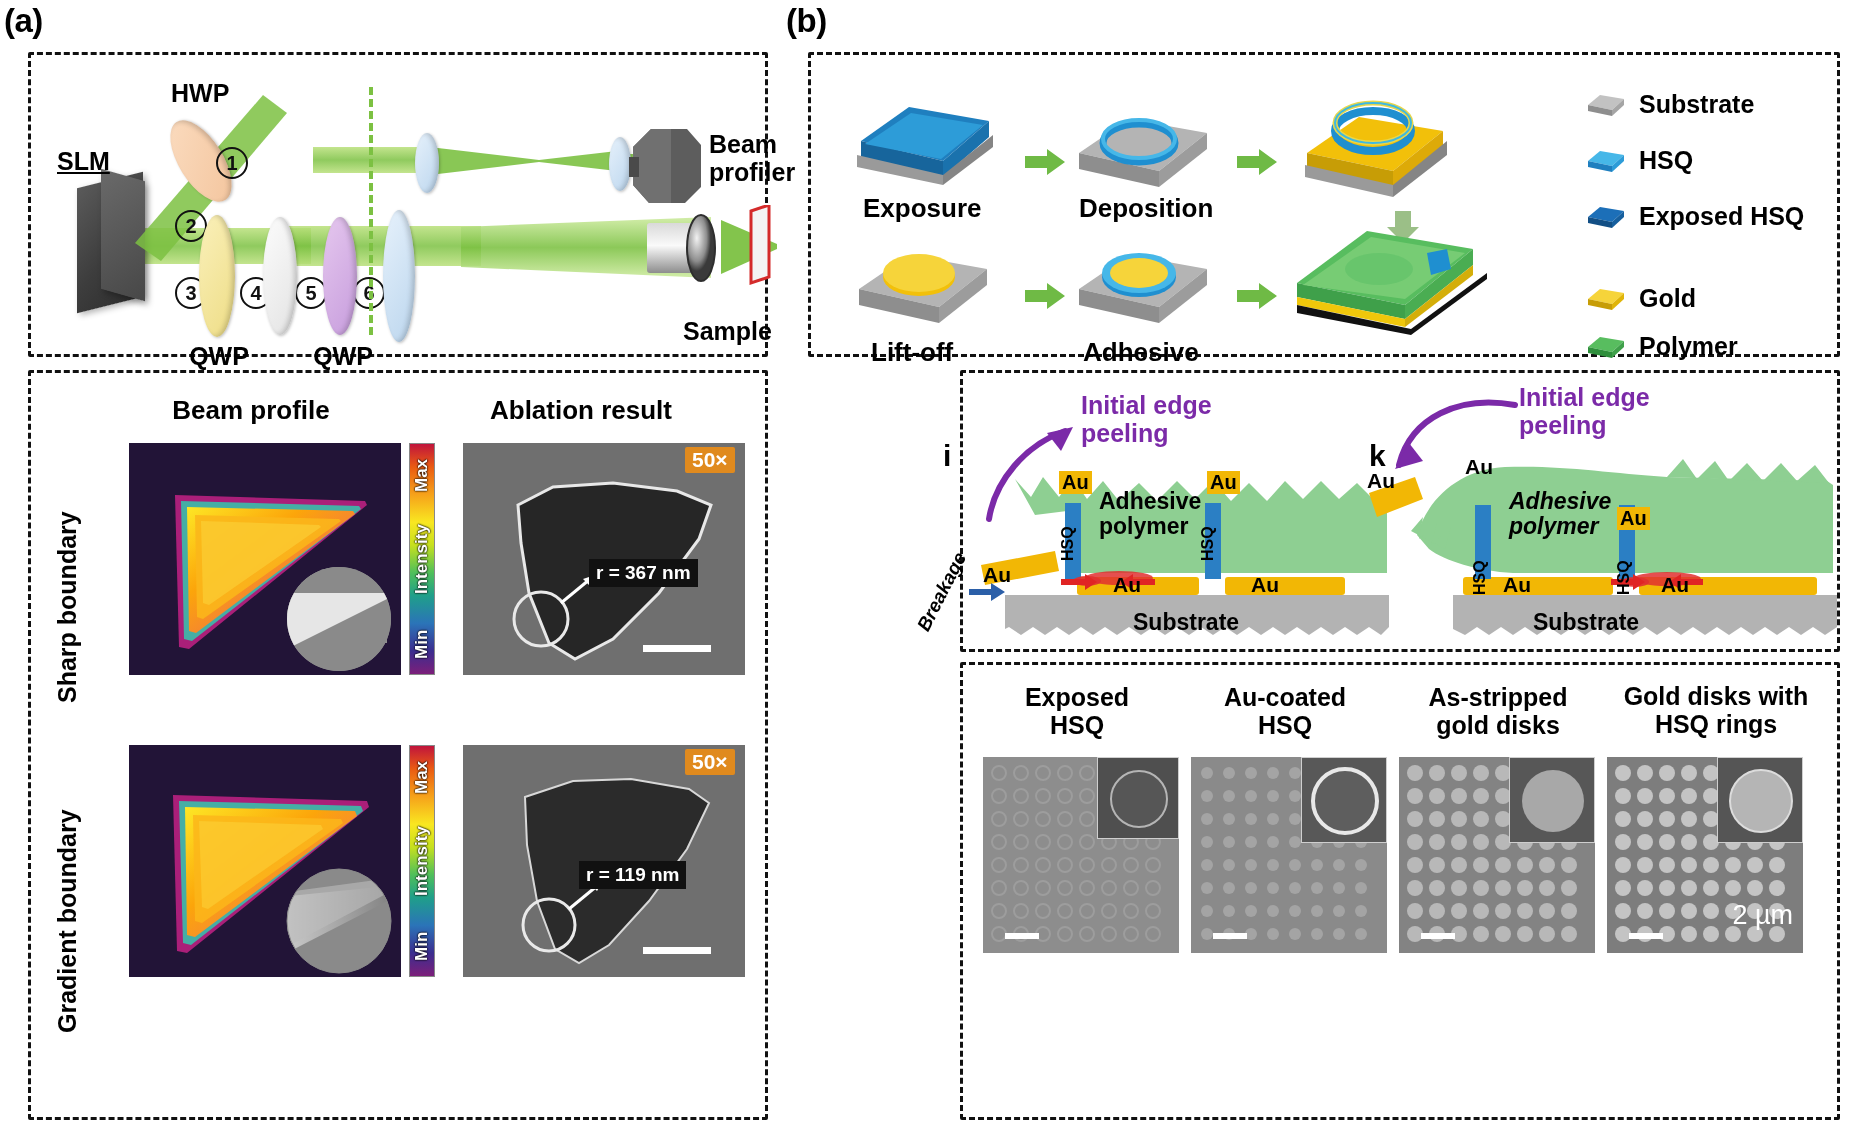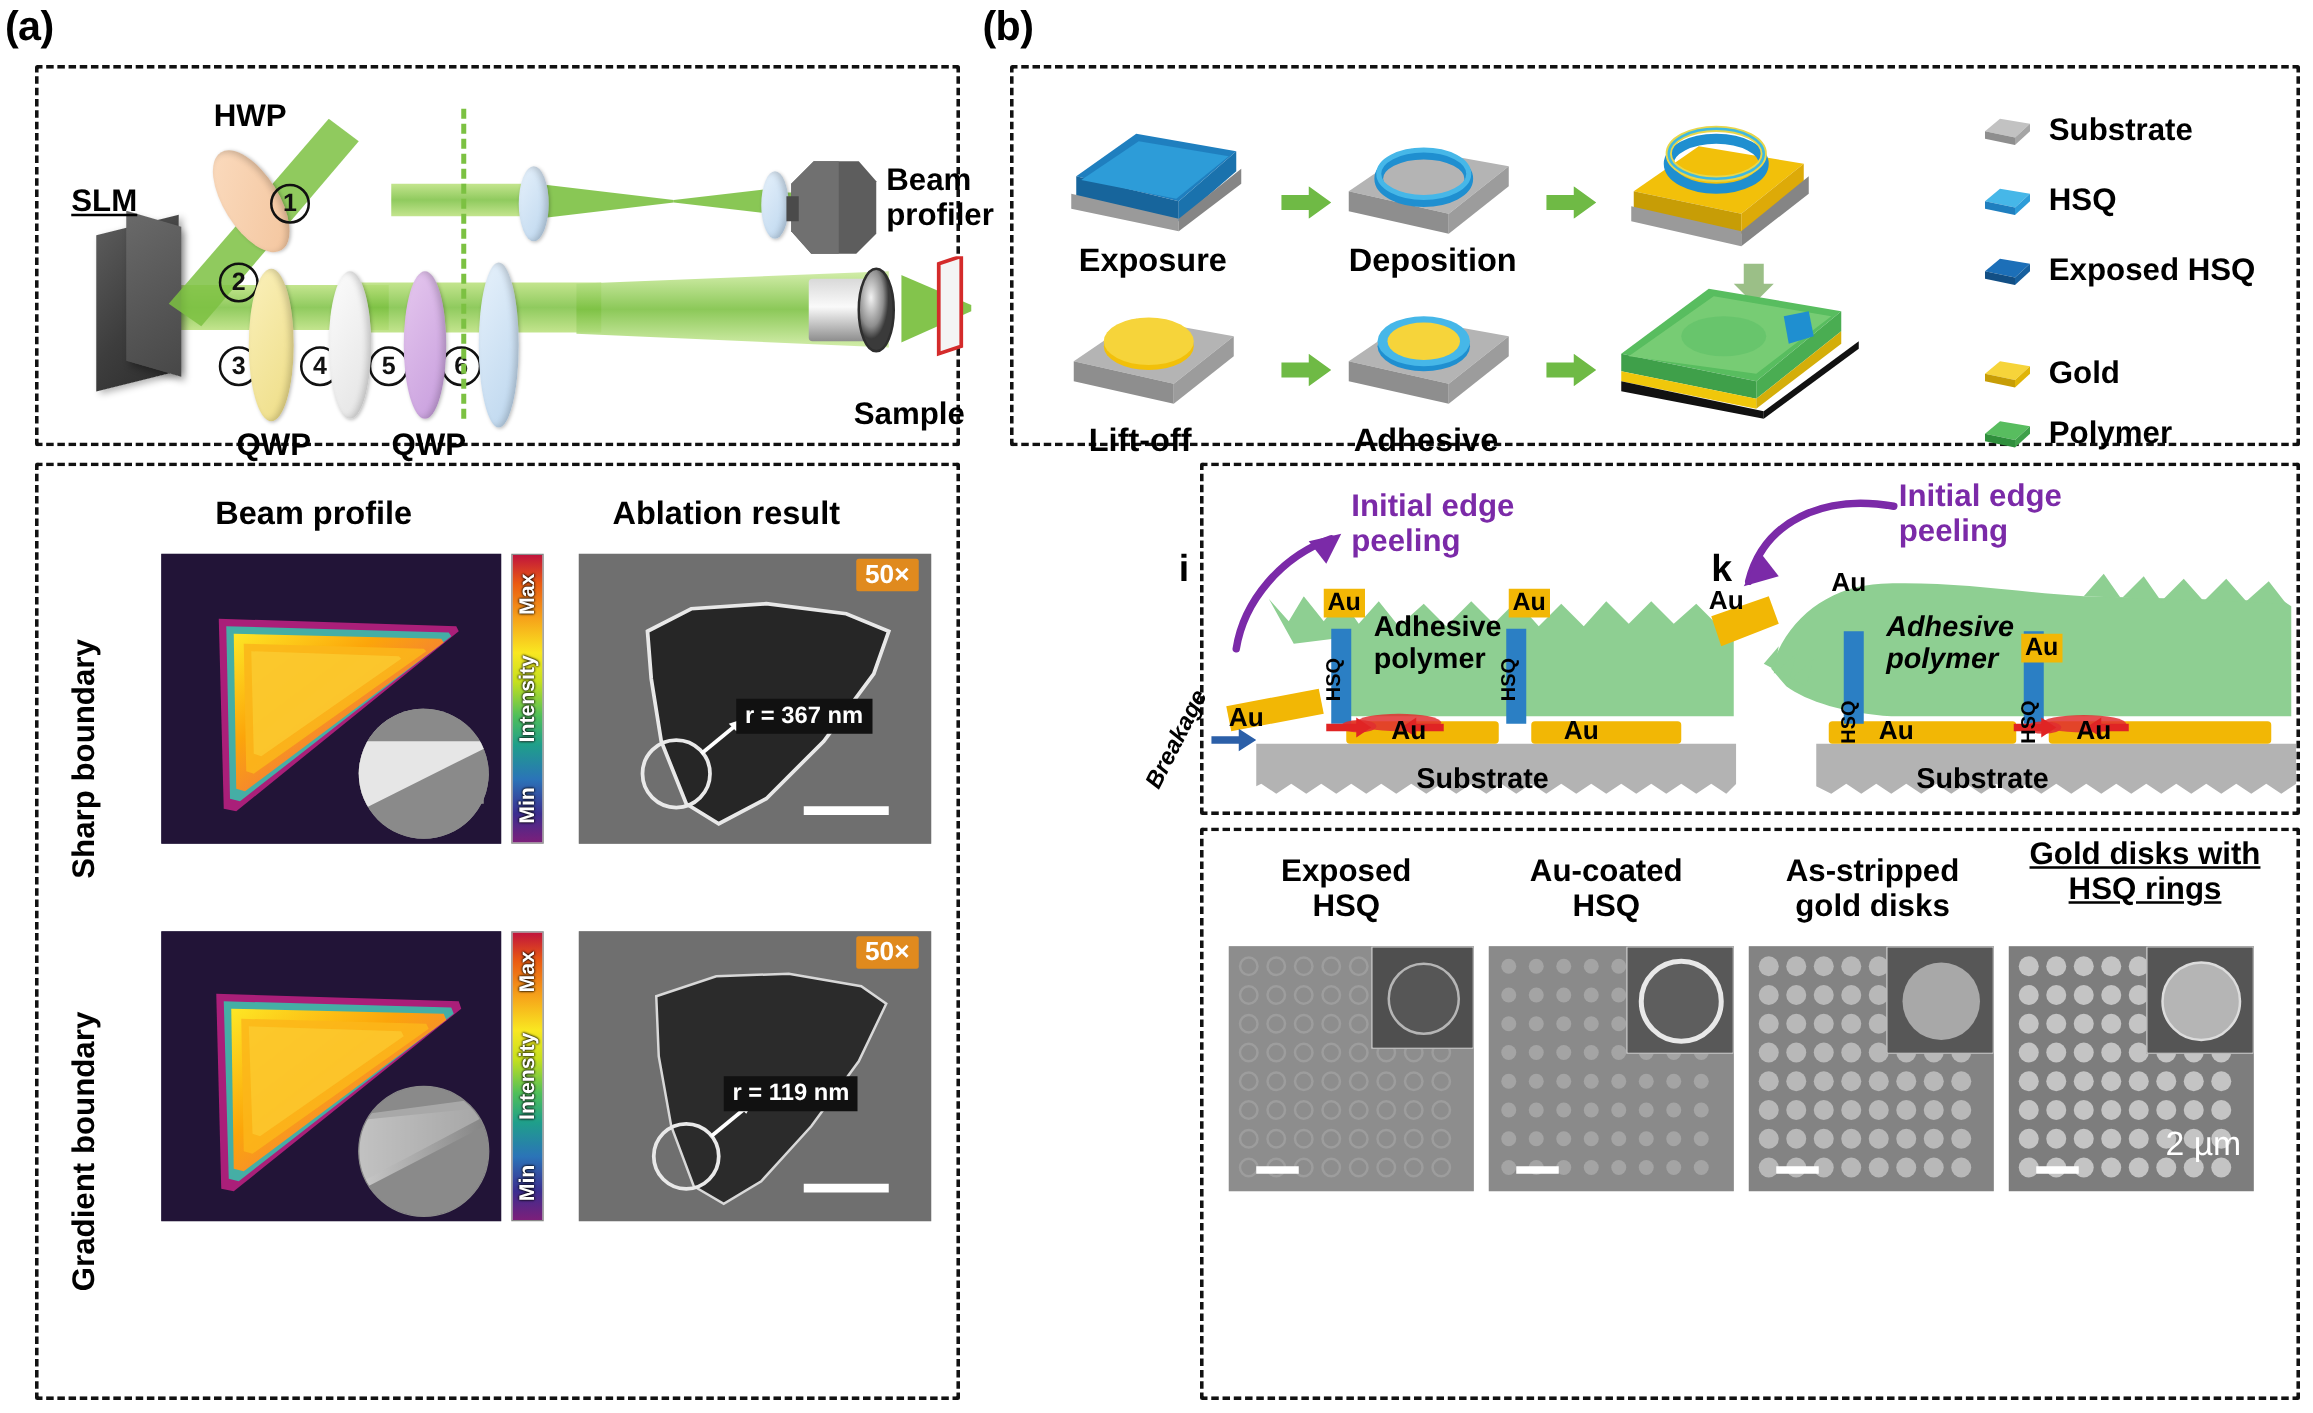--- a/index.html
+++ b/index.html
@@ -586,21 +586,21 @@
       <div>HSQ</div>
     </div>
     <div class="semhdr" style="left:222px; top:18px; width:200px;">
       <div>Au-coated</div>
       <div>HSQ</div>
     </div>
     <div class="semhdr" style="left:430px; top:18px; width:210px;">
       <div>As-stripped</div>
       <div>gold disks</div>
     </div>
-    <div class="semhdr" style="left:638px; top:4px; width:230px;text-decoration:underline;">
+    <div class="semhdr" style="left:638px; top:17px; width:230px;">
       <div>Gold disks with</div>
       <div>HSQ rings</div>
     </div>
 
     <div class="semg" style="left:20px; top:92px; width:196px; height:196px;">
       <svg width="196" height="196" viewBox="0 0 196 196">
         <rect width="196" height="196" fill="#8d8d8d"></rect>
         <g fill="none" stroke="#9d9d9d" stroke-width="2">
           <g id="r1">
             <circle cx="16" cy="16" r="7"></circle>

